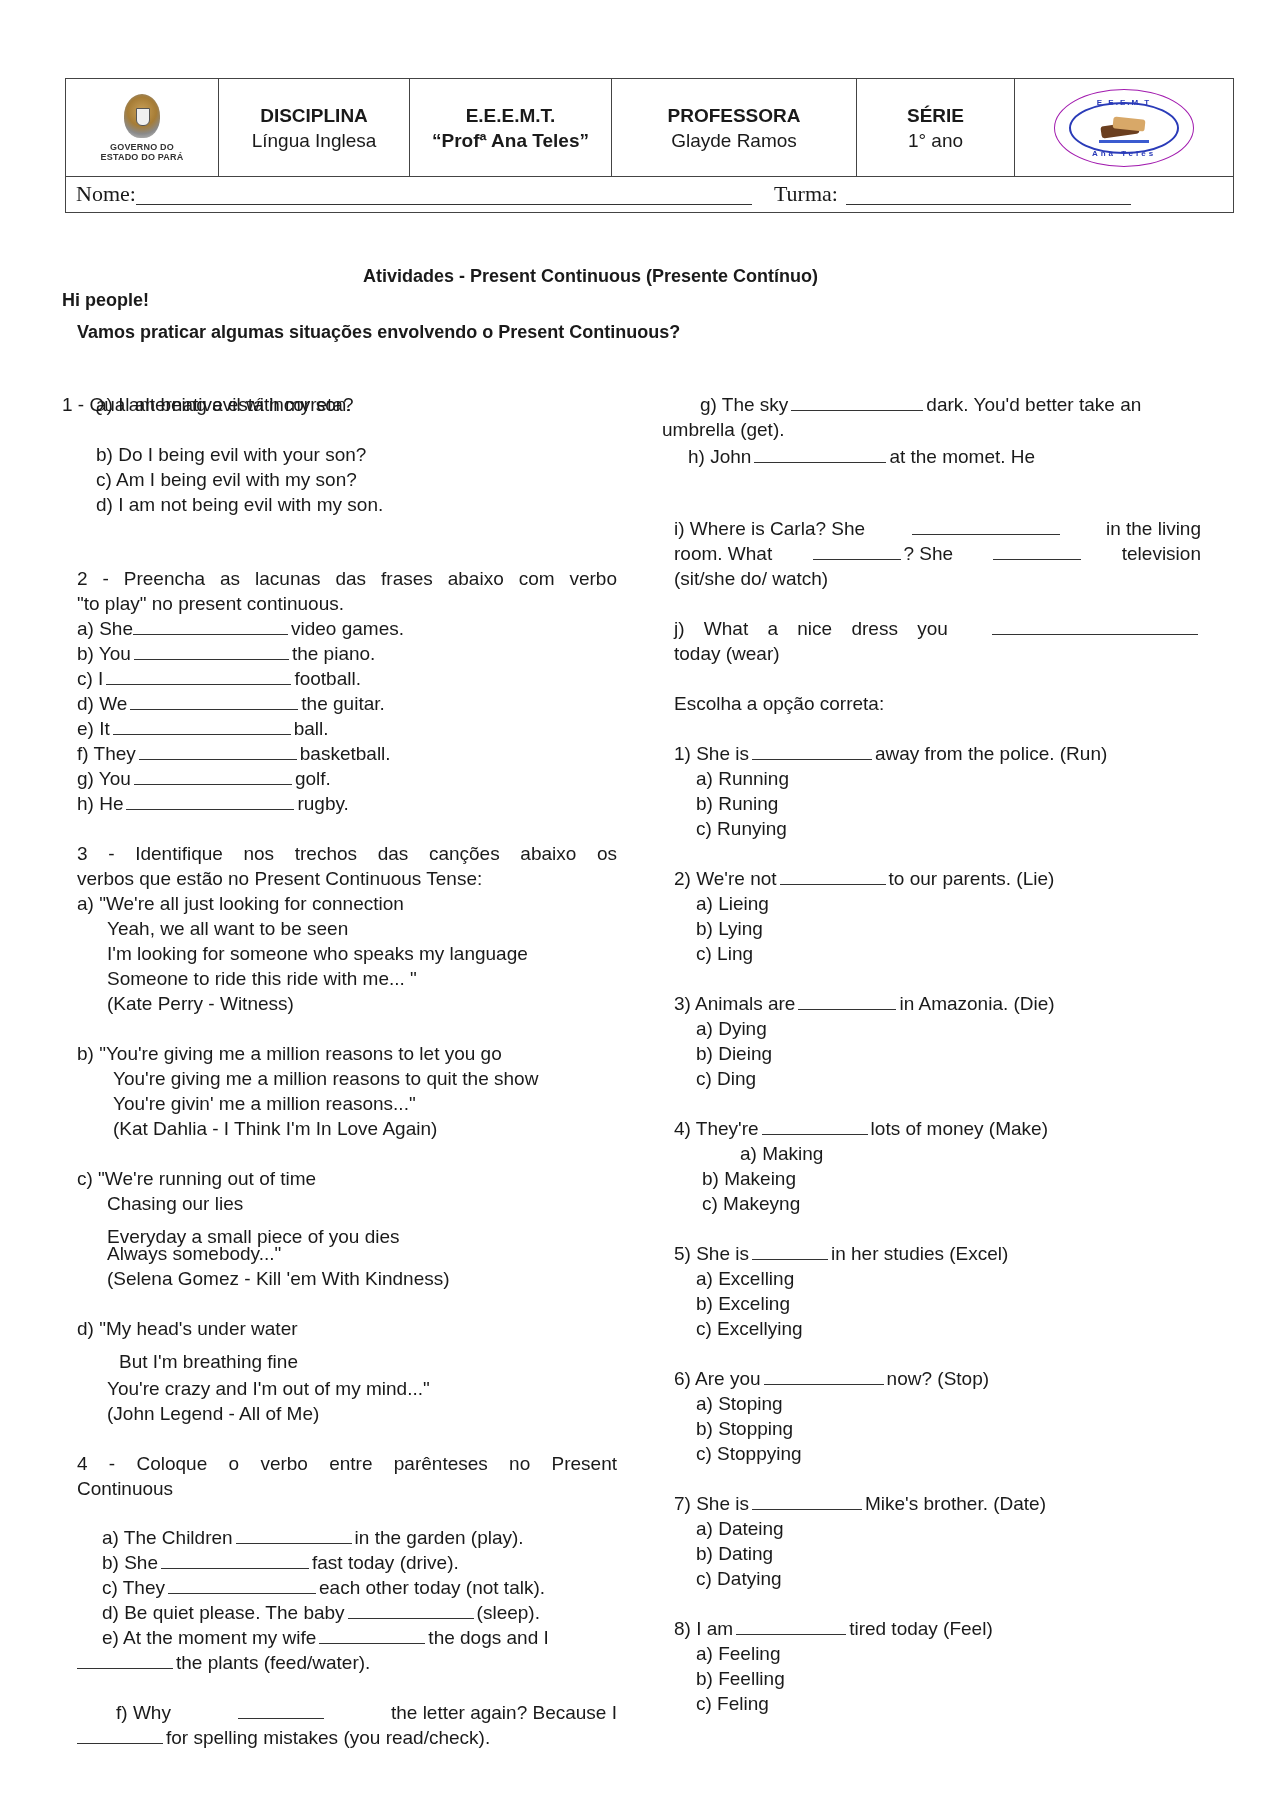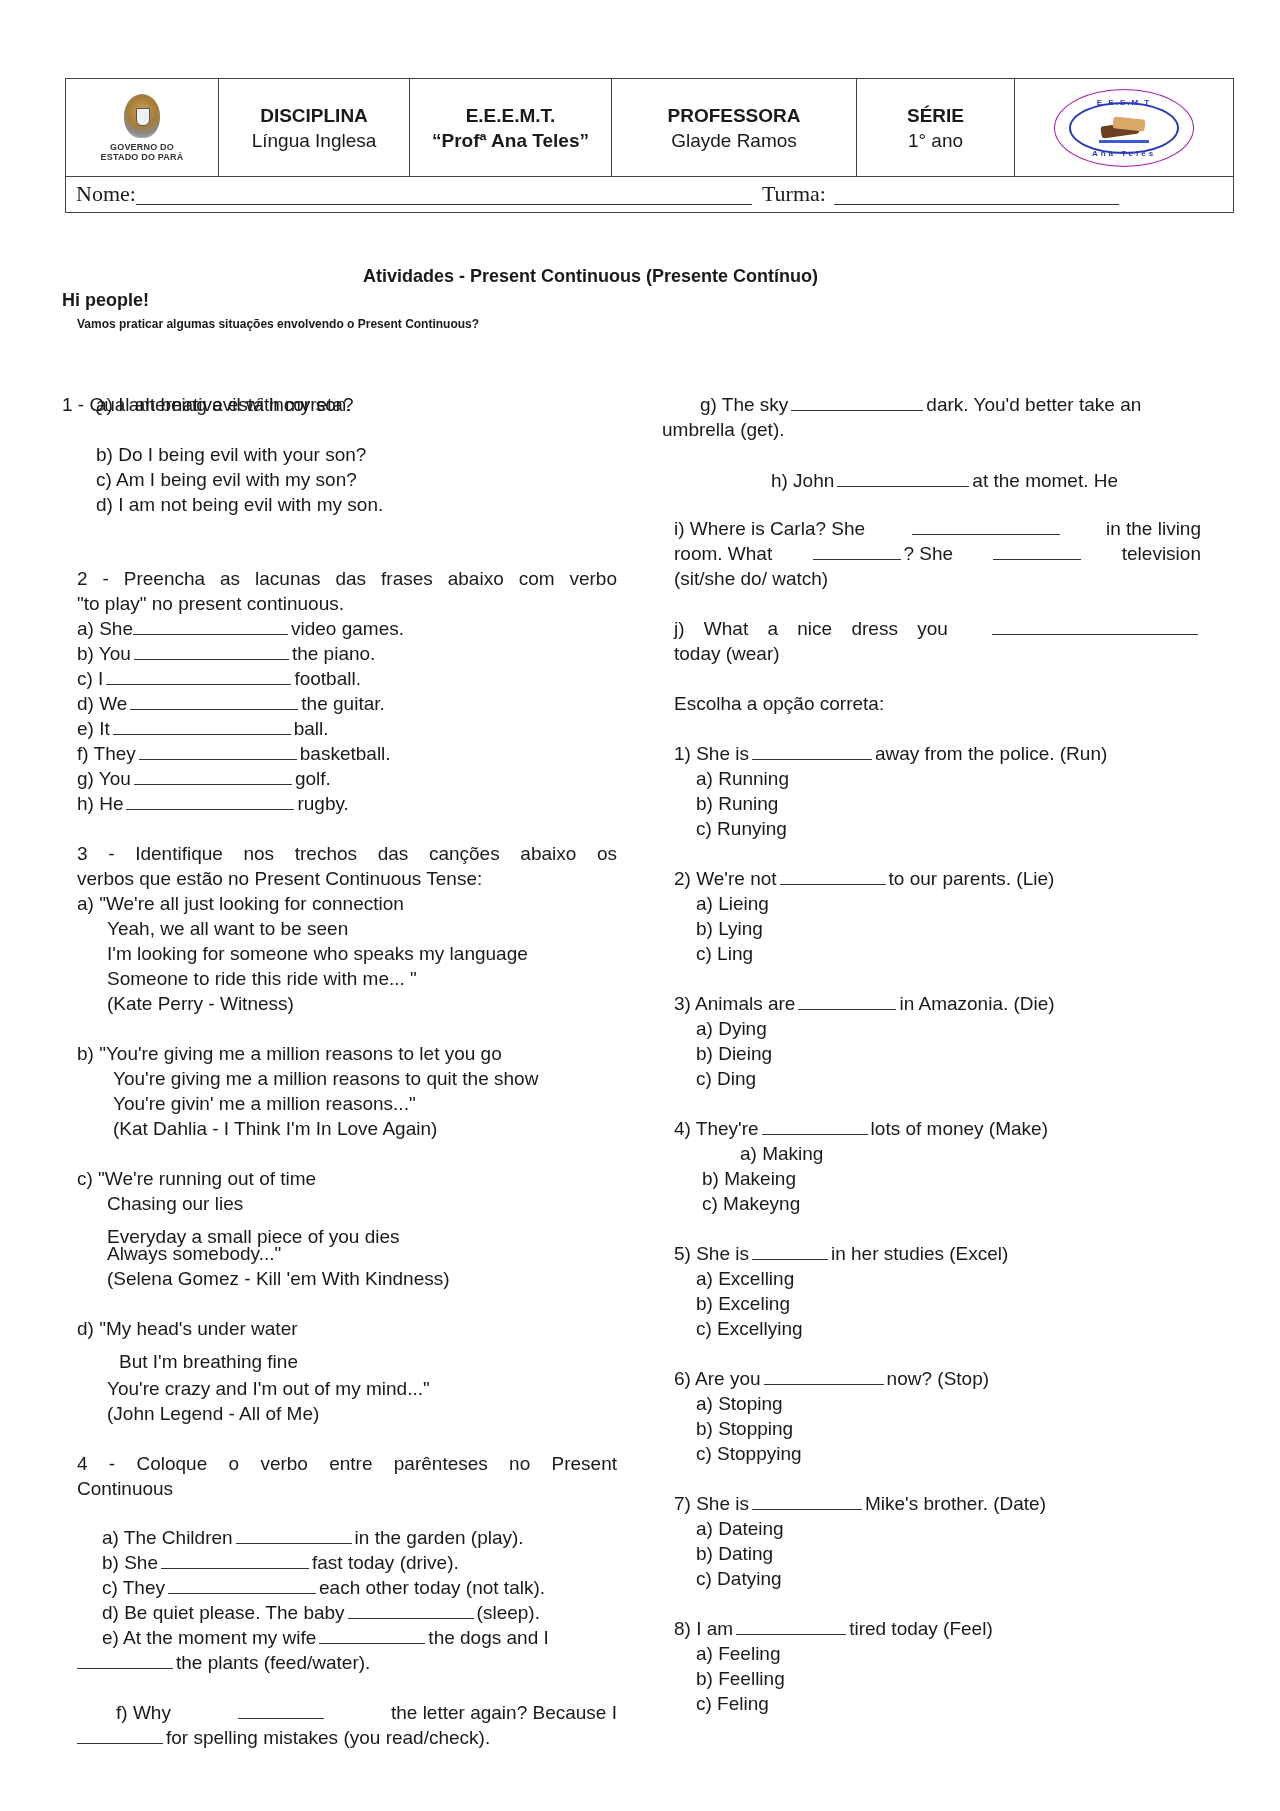--- a/index.html
+++ b/index.html
@@ -79,28 +79,28 @@
               <div class="hand1"></div>
               <div class="hand2"></div>
             </div>
           <div class="school-logo-bottom">Ana Teles</div>
         </div>
       </div>
     </div>
     <div class="hdr-row2">
       <span>Nome:</span>
       <span class="fill" style="width:616px"></span>
-      <span style="margin-left:10px">Turma:</span>
+      <span style="margin-left:22px">Turma:</span>
       <span class="fill" style="width:285px;margin-left:8px"></span>
     </div>
   </div>
 
   <div class="txt b" style="left:363px;top:264px;font-size:18px">Atividades - Present Continuous (Presente Contínuo)</div>
   <div class="txt b" style="left:62px;top:288px;font-size:18px">Hi people!</div>
-  <div class="txt b" style="left:77px;top:312px;font-size:12px">Vamos praticar algumas situações envolvendo o Present Continuous?</div>
+  <div class="txt b" style="left:77px;top:320px;font-size:18px">Vamos praticar algumas situações envolvendo o Present Continuous?</div>
 
   <div class="txt" style="left:62px;top:392px">1 - Qual alternativa está incorreta?</div>
   <div class="txt" style="left:96px;top:392px">a) I am being evil with my son.</div>
   <div class="txt" style="left:96px;top:442px">b) Do I being evil with your son?</div>
   <div class="txt" style="left:96px;top:467px">c) Am I being evil with my son?</div>
   <div class="txt" style="left:96px;top:492px">d) I am not being evil with my son.</div>
 
   <div class="txt just" style="left:77px;top:566px;width:540px">2 - Preencha as lacunas das frases abaixo com verbo</div>
   <div class="txt" style="left:77px;top:591px">"to play" no present continuous.</div>
   <div class="txt" style="left:77px;top:616px"><span>a) She</span><span class="blank" style="width:155px;margin-left:0"></span><span>video games.</span></div>
@@ -149,21 +149,21 @@
 
   <div class="txt" style="left:116px;top:1700px;width:501px;display:flex;justify-content:space-between">
       <span>f) Why</span>
       <span class="blank" style="width:86px"></span>
       <span>the letter again? Because I</span>
     </div>
   <div class="txt" style="left:77px;top:1725px"><span class="blank" style="width:86px;margin-left:0"></span><span>for spelling mistakes (you read/check).</span></div>
 
   <div class="txt" style="left:700px;top:392px"><span>g) The sky</span><span class="blank" style="width:132px"></span><span>dark. You'd better take an</span></div>
   <div class="txt" style="left:662px;top:417px">umbrella (get).</div>
-  <div class="txt" style="left:688px;top:468px;width:513px;display:flex;justify-content:center">
+  <div class="txt" style="left:688px;top:444px;width:513px;display:flex;justify-content:flex-start">
       <span>h) John</span>
       <span class="blank" style="width:132px"></span>
       <span>at the momet. He</span>
     </div>
 
   <div class="txt" style="left:674px;top:516px;width:527px;display:flex;justify-content:space-between">
       <span>i) Where is Carla? She</span>
       <span class="blank" style="width:148px"></span>
       <span>in the living</span>
     </div>

